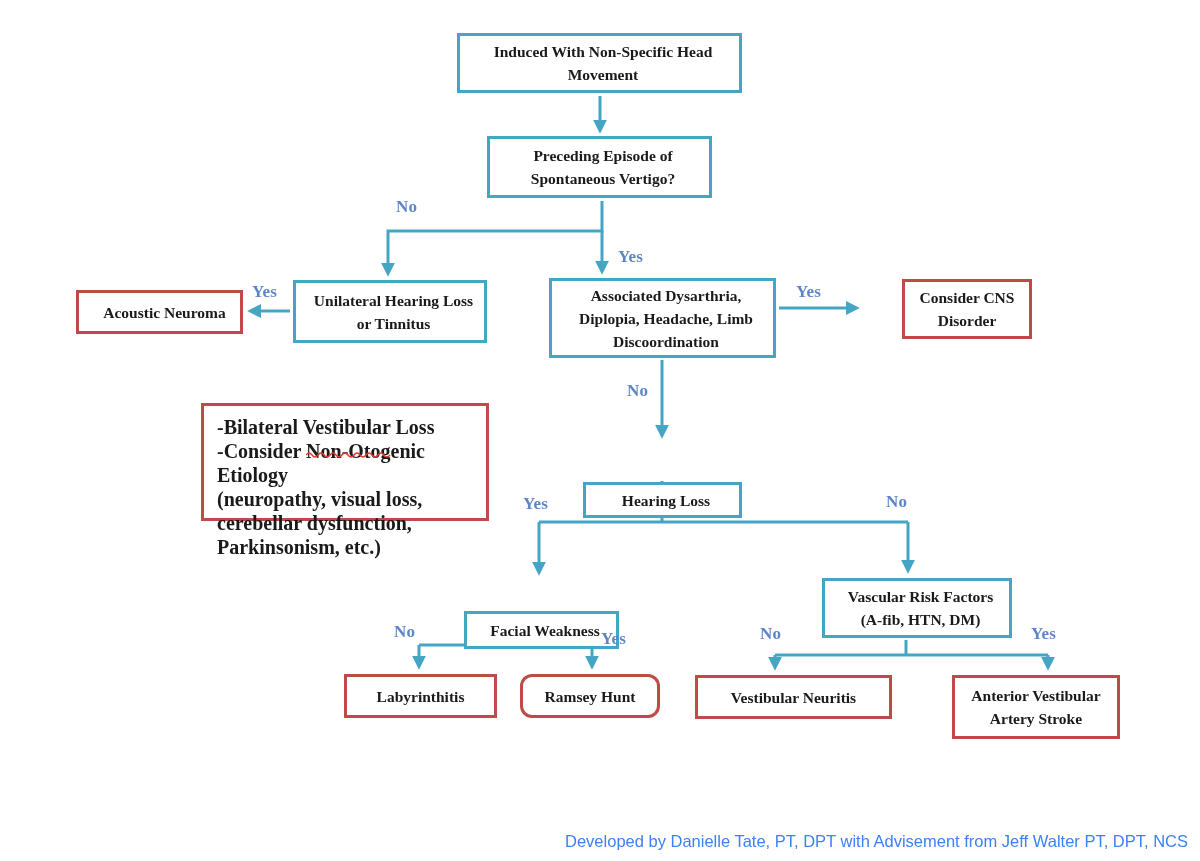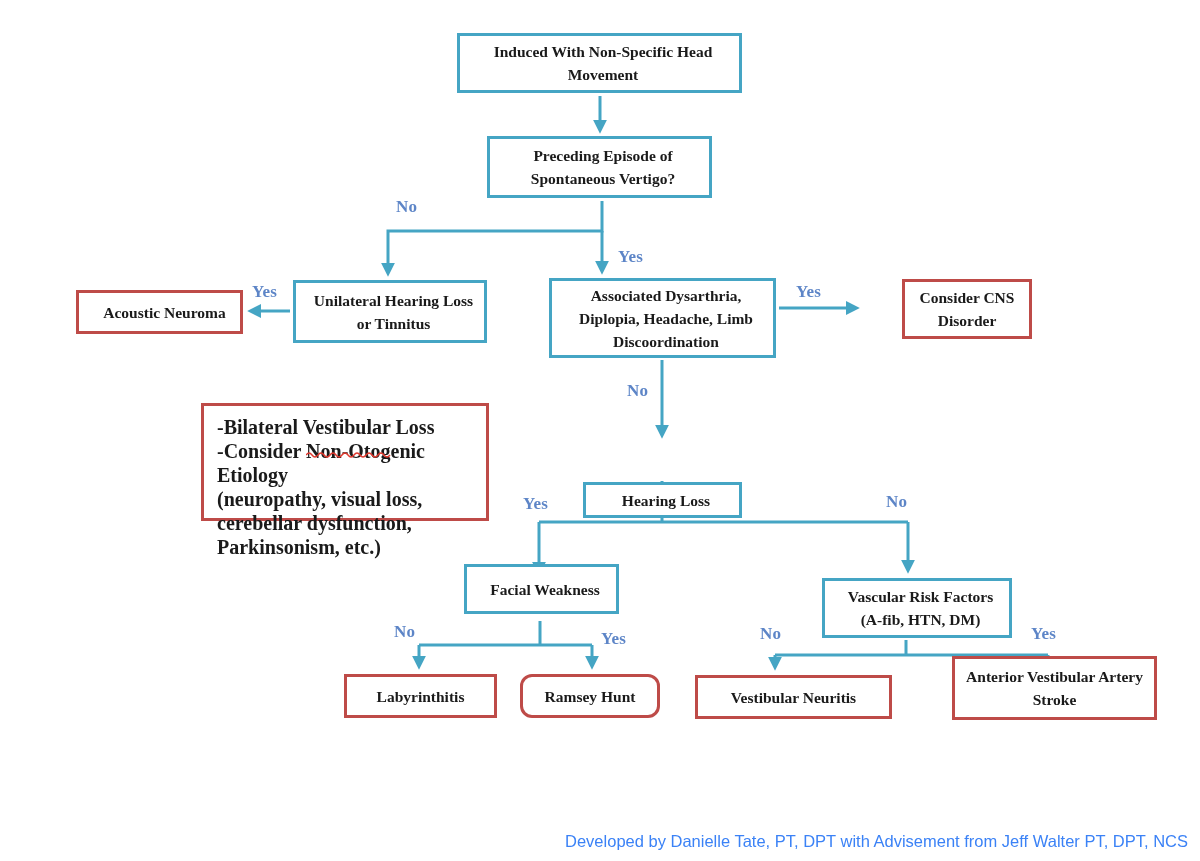--- a/index.html
+++ b/index.html
@@ -74,31 +74,31 @@
   <div class="node teal" style="left:583px;top:443px;width:159px;height:36px;margin-top:39px;">Hearing Loss</div>
 
   <div class="node red note" style="left:201px;top:403px;width:288px;height:118px;">-Bilateral Vestibular Loss
 -Consider Non-Otogenic Etiology
 (neuropathy, visual loss, cerebellar dysfunction, Parkinsonism, etc.)</div>
 
   <svg class="squiggle" width="88" height="8">
     <path d="M0,4 q3,-4 6,0 t6,0 t6,0 t6,0 t6,0 t6,0 t6,0 t6,0 t6,0 t6,0 t6,0 t6,0 t6,0 t6,0" fill="none" stroke="#E0392E" stroke-width="1.4"></path>
   </svg>
 
-  <div class="node teal" style="left:464px;top:564px;width:155px;height:50px;">Facial Weakness</div>
+  <div class="node teal" style="left:464px;top:611px;width:155px;height:38px;">Facial Weakness</div>
 
   <div class="node red" style="left:344px;top:674px;width:153px;height:44px;">Labyrinthitis</div>
 
   <div class="node red" style="left:520px;top:674px;width:140px;height:44px;border-radius:12px;">Ramsey Hunt</div>
 
   <div class="node teal" style="left:810px;top:578px;width:190px;height:60px;margin-left:12px;">Vascular Risk Factors (A-fib, HTN, DM)</div>
 
   <div class="node red" style="left:695px;top:675px;width:197px;height:44px;">Vestibular Neuritis</div>
 
-  <div class="node red" style="left:952px;top:656px;width:205px;height:64px;">Anterior Vestibular Artery Stroke</div>
+  <div class="node red" style="left:952px;top:675px;width:168px;height:64px;">Anterior Vestibular Artery Stroke</div>
 
   <div class="edge-label" style="left:396px;top:197px;">No</div>
   <div class="edge-label" style="left:618px;top:247px;">Yes</div>
   <div class="edge-label" style="left:252px;top:282px;">Yes</div>
   <div class="edge-label" style="left:796px;top:282px;">Yes</div>
   <div class="edge-label" style="left:627px;top:381px;">No</div>
   <div class="edge-label" style="left:523px;top:494px;">Yes</div>
   <div class="edge-label" style="left:886px;top:492px;">No</div>
   <div class="edge-label" style="left:394px;top:622px;">No</div>
   <div class="edge-label" style="left:601px;top:629px;">Yes</div>

